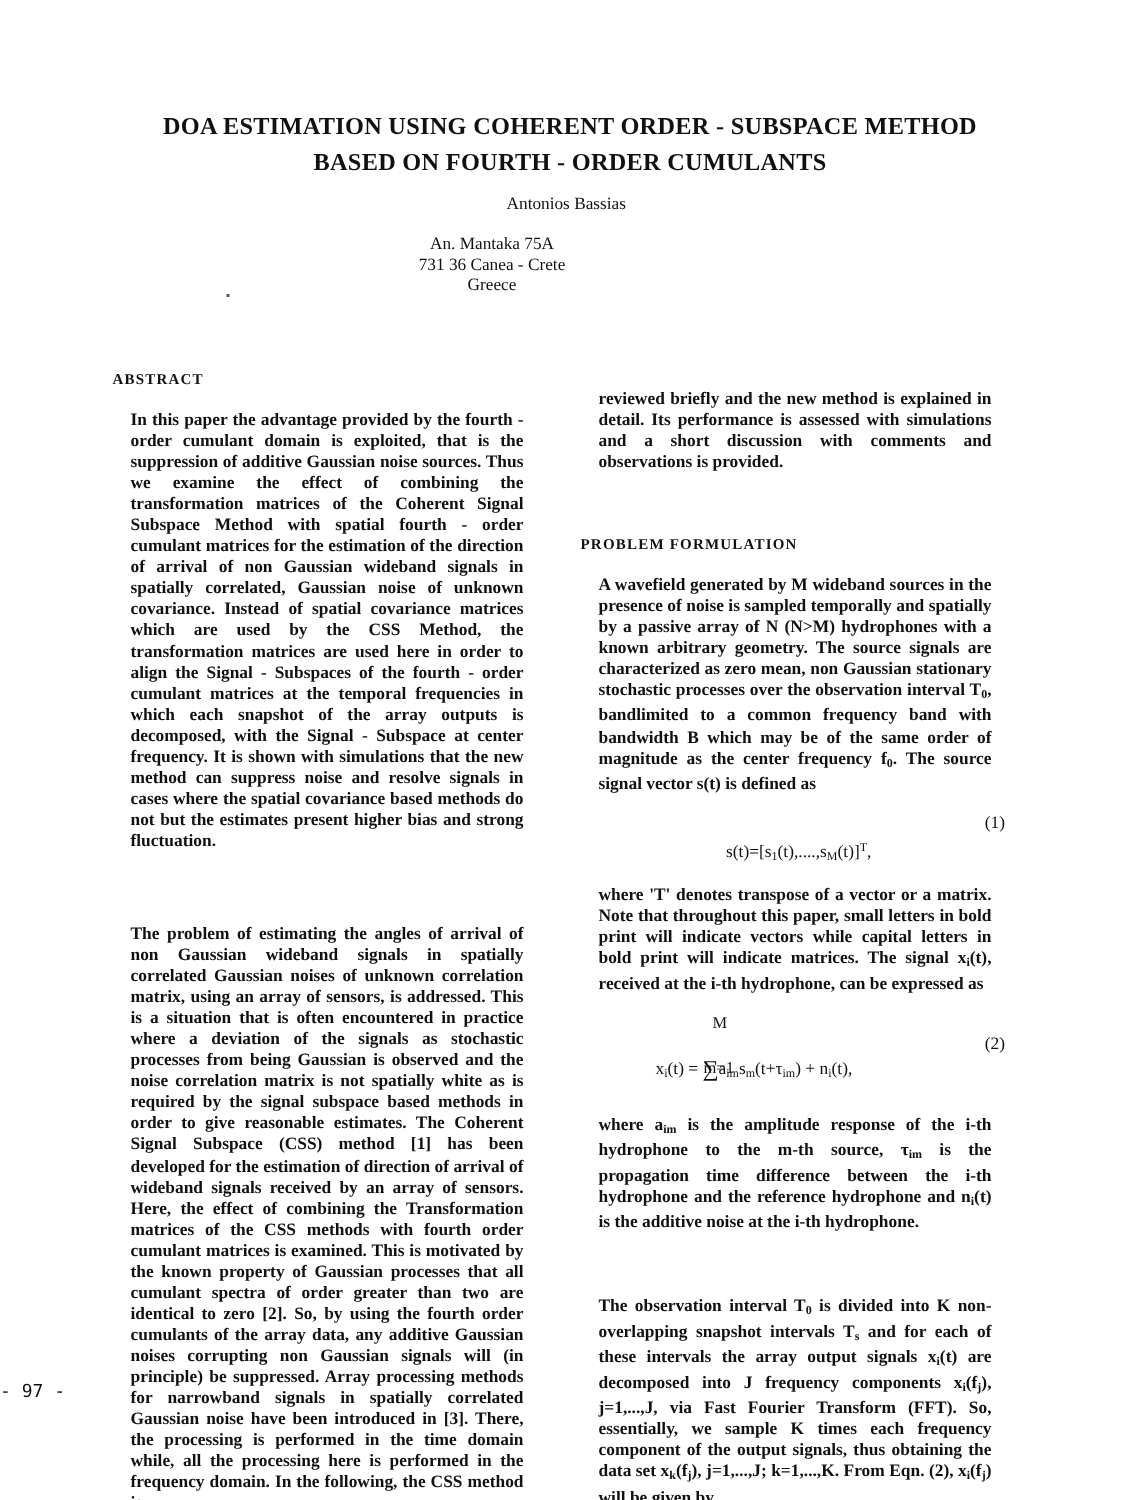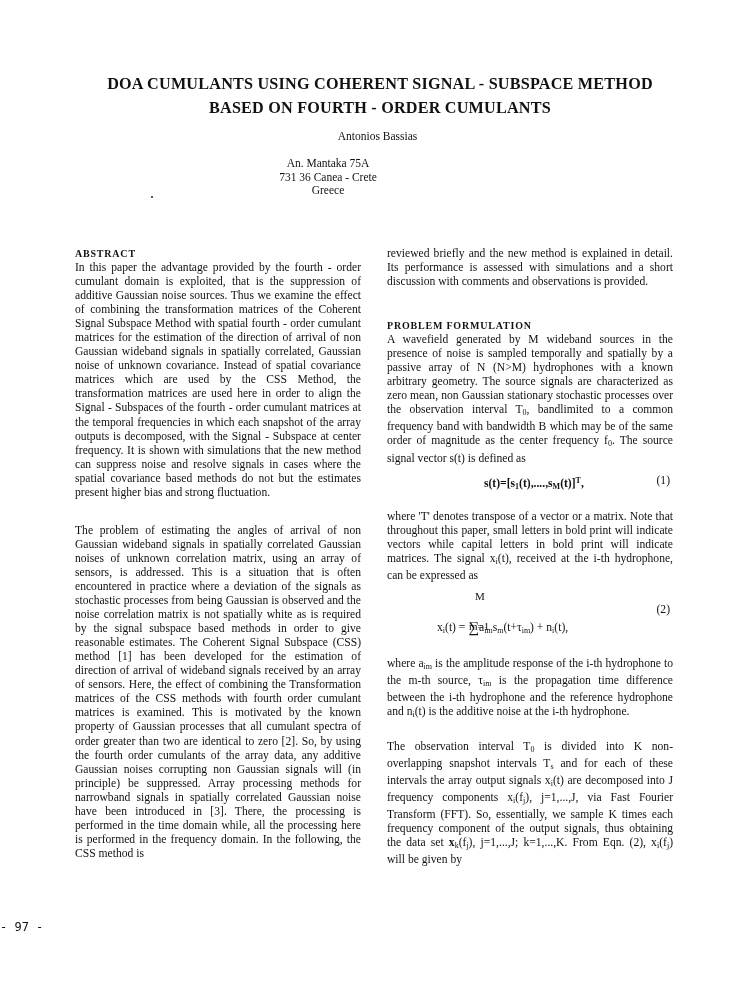--- a/index.html
+++ b/index.html
@@ -12,45 +12,45 @@
       position: absolute; top: 72px; left: 60px; width: 640px; text-align: center;
       font-weight: bold; font-size: 16.2px; line-height: 24px; letter-spacing: 0.2px;
     }
     .author { position: absolute; top: 130px; left: 0; width: 755px; text-align: center; font-size: 11.5px; }
     .address { position: absolute; top: 157px; left: 0; width: 656px; text-align: center; font-size: 11.5px; line-height: 13.5px; }
     .speck { position: absolute; top: 196px; left: 151px; width: 2px; height: 2px; background: #555; }
     .col { position: absolute; top: 247px; width: 286px; font-size: 11.6px; line-height: 14.05px; }
     .col.left { left: 75px; }
     .col.right { left: 387px; }
     .heading { font-weight: bold; font-size: 10px; letter-spacing: 0.8px; line-height: 14px; }
-    .para { text-align: justify; margin: 0; }
+    .para { text-align: justify; margin: 12px; font-weight: bold; }
     .gap-intro { height: 24px; }
     .gap-prob { height: 30px; }
     .eq1 { position: relative; height: 36px; margin-top: 8px; }
-    .eq1 .expr { position: absolute; left: 97px; top: 0; font-weight: bold; }
+    .eq1 .expr { position: absolute; left: 97px; top: 16px; }
     .eq1 .num { position: absolute; right: 3px; top: 0; }
     .eq2 { position: relative; height: 54px; margin-top: 6px; margin-bottom: 14px; }
     .eq2 .upper { position: absolute; left: 88px; top: 0; font-size: 11px; }
     .eq2 .expr { position: absolute; left: 50px; top: 31px; }
     .eq2 .sum { font-size: 15px; vertical-align: -1px; }
     .eq2 .lower { position: absolute; left: 82px; top: 30px; font-size: 11px; }
     .eq2 .num { position: absolute; right: 3px; top: 14px; }
     .gap-obs { height: 18px; }
     sub { font-size: 8px; vertical-align: -2px; }
     sup { font-size: 8px; vertical-align: 4px; }
     .page-num {
       position: absolute; top: 920px; left: 0; width: 755px; text-align: left;
       font-family: "DejaVu Sans Mono", "Liberation Mono", monospace; font-size: 12px;
     }
   </style>
 </head>
 <body>
 
 <div class="title">
-  <div>DOA CUMULANTS USING COHERENT SIGNAL - SUBSPACE METHOD</div>
+  <div>DOA ESTIMATION USING COHERENT ORDER - SUBSPACE METHOD</div>
   <div>BASED ON FOURTH - ORDER CUMULANTS</div>
 </div>
 <div class="author">Antonios Bassias</div>
 <div class="address">
   <div>An. Mantaka 75A</div>
   <div>731 36 Canea - Crete</div>
   <div>Greece</div>
 </div>
 <div class="speck"></div>
 

